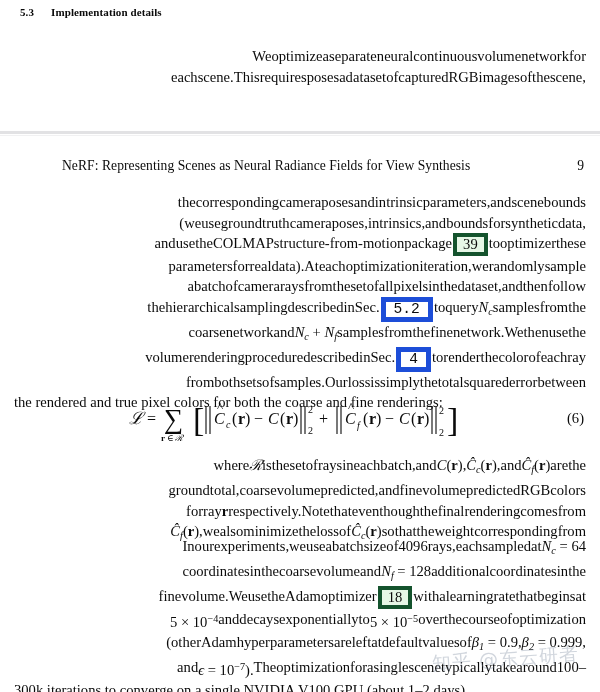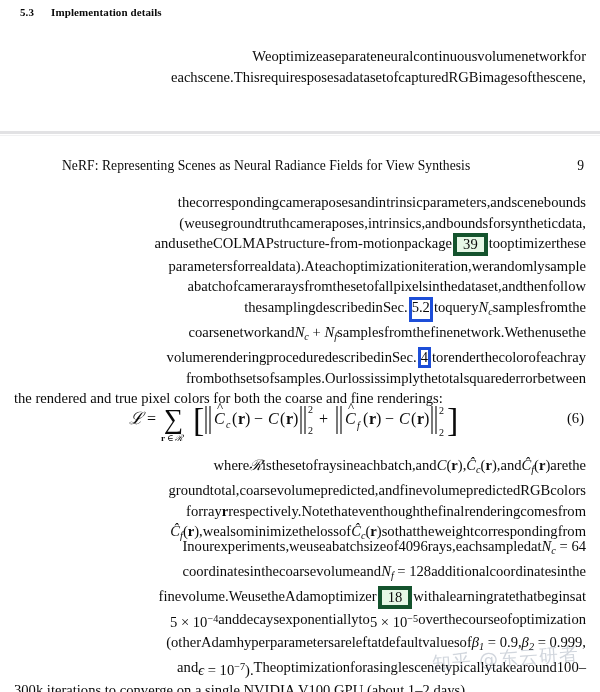--- a/index.html
+++ b/index.html
@@ -131,25 +131,26 @@
   
   .ref-green {
     border: 4px solid #14532d;
     background: #e6f7e6;
     padding: 0 6px;
     margin: 0 1px;
     line-height: 1;
     display: inline-block;
   }
   .ref-red {
-    border: 3px solid #1d4ed8;
-    padding: 0 0;
+    border: 5px solid #1d4ed8;
+    padding: 0 8px;
     margin: 0 1px;
     line-height: 1;
     display: inline-block;
+    font-family: Liberation Mono, monospace;
   }
 
   
   .equation-row {
     position: absolute;
     left: 14px;
     top: 398px;
     width: 572px;
     height: 46px;
   }
@@ -304,20 +305,21 @@
         <span>in</span>
         <span>the</span>
         <span>dataset,</span>
         <span>and</span>
         <span>then</span>
         <span>follow</span>
       </span>
 
     <span class="line just">
         <span>the</span>
+        <span>hierarchical</span>
         <span>sampling</span>
         <span>described</span>
         <span>in</span>
         <span>Sec.</span>
         <span class="ref-red">5.2</span>
         <span>to</span>
         <span>query</span>
         <span><span class="mi">N</span><span class="sub">c</span></span>
         <span>samples</span>
         <span>from</span>

